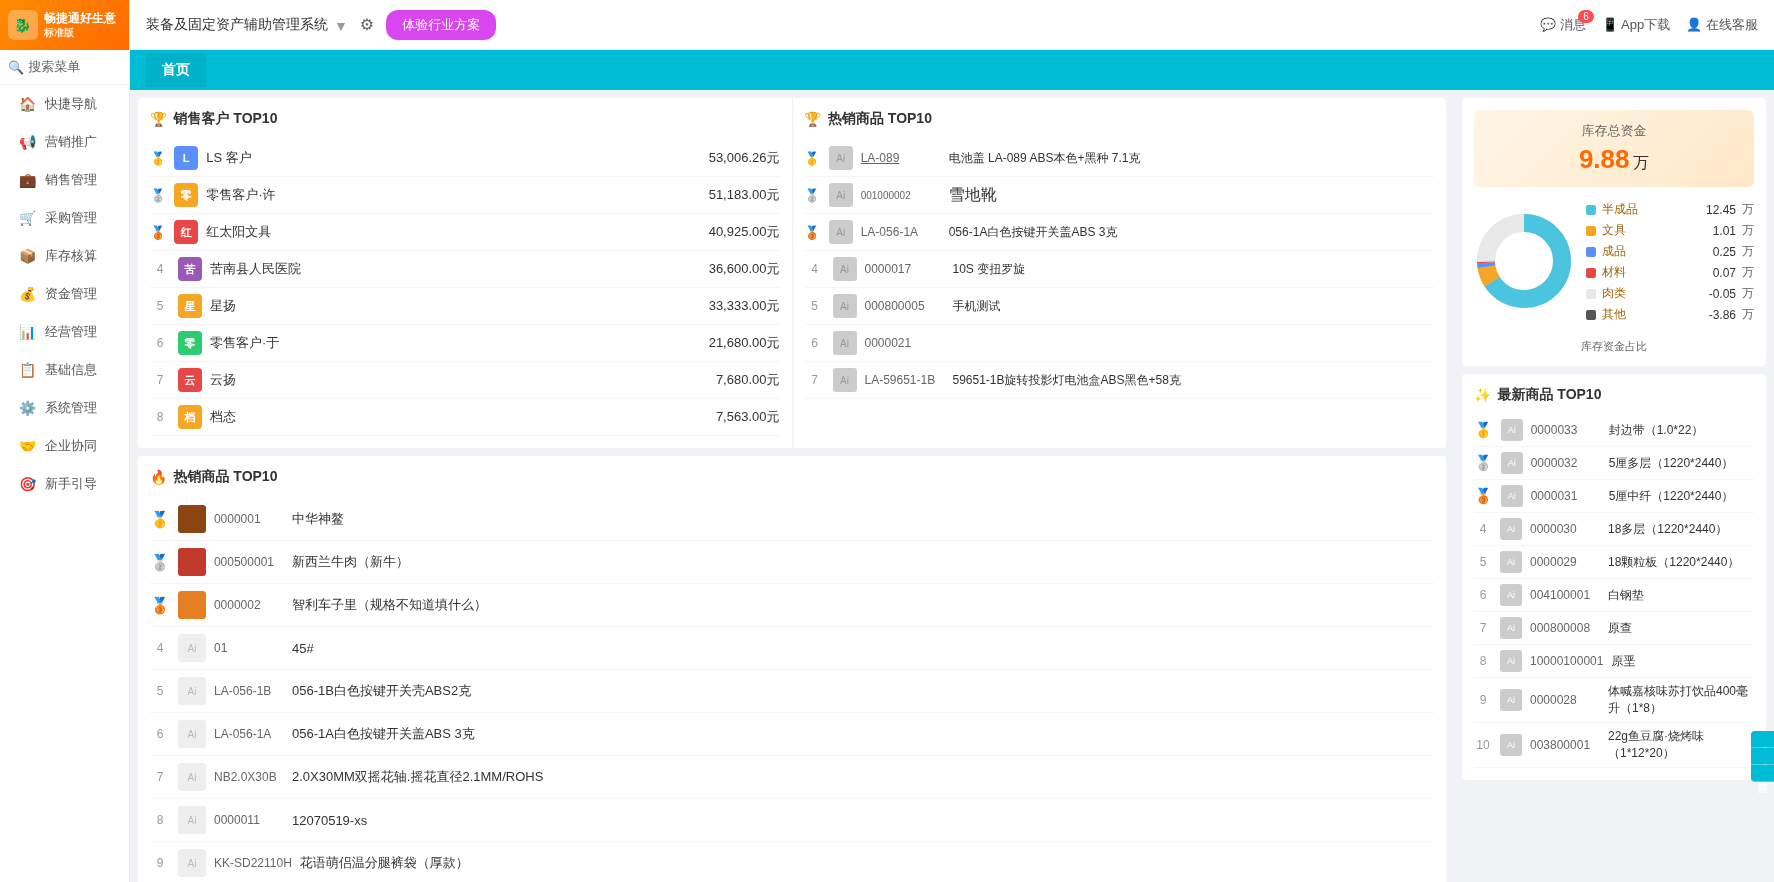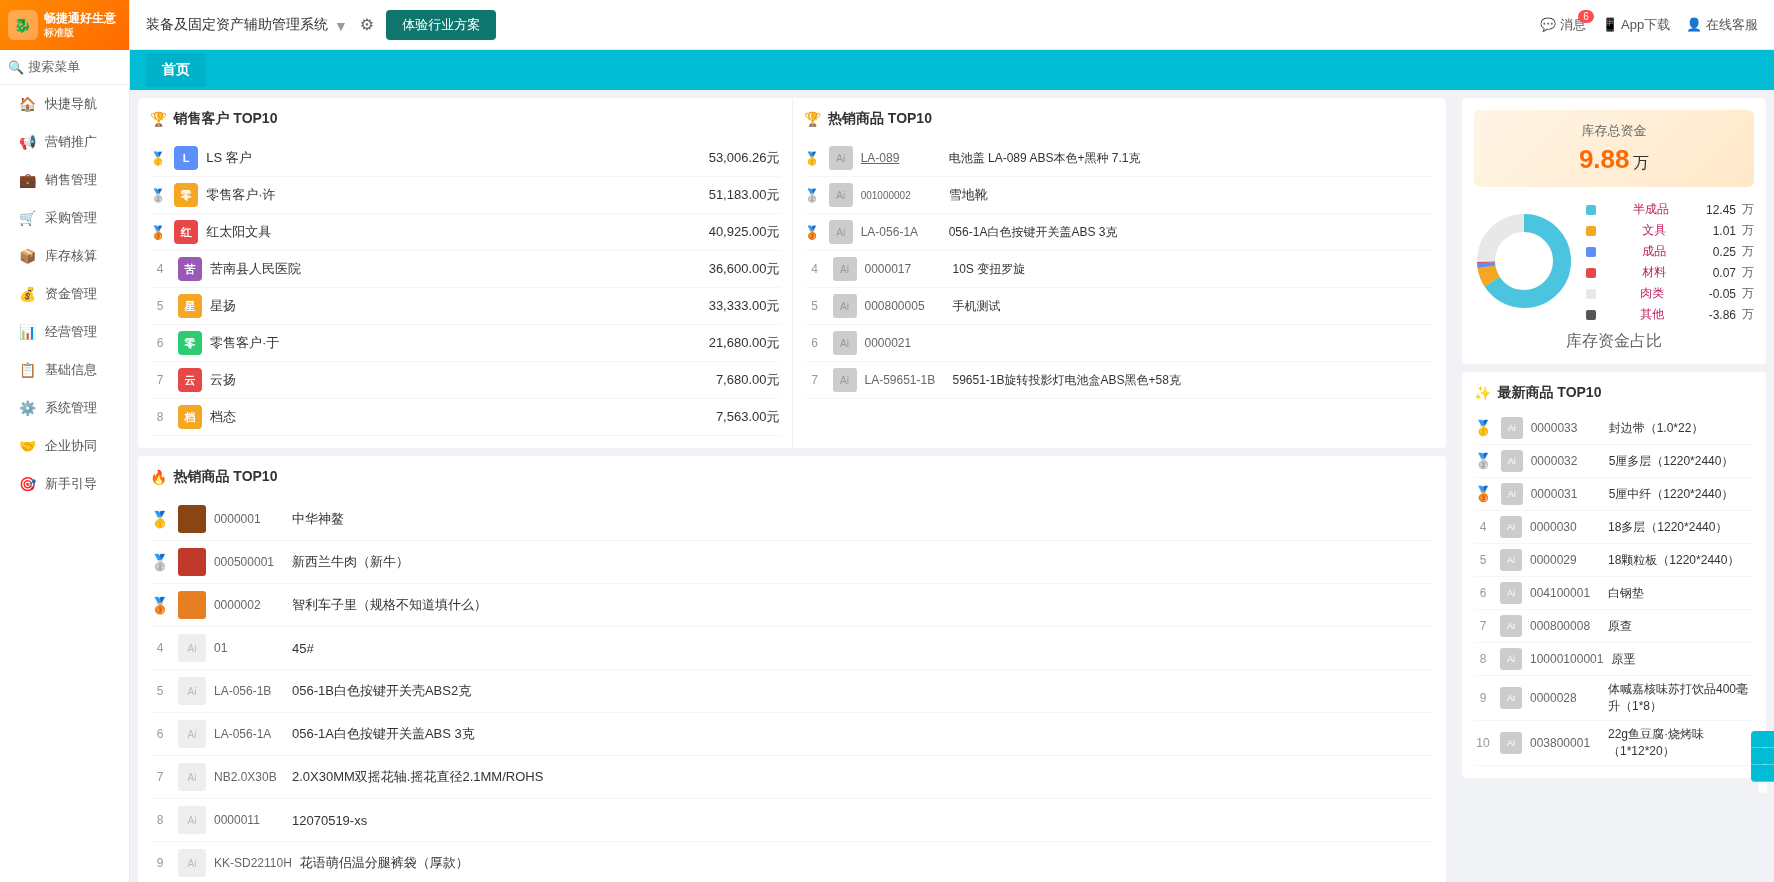--- a/index.html
+++ b/index.html
@@ -71,24 +71,24 @@
       flex-shrink: 0;
     }
     .topbar-system-name {
       font-size: 14px;
       color: #333;
       display: flex; align-items: flex-end; gap: 6px;
     }
     .topbar-system-name .arrow { color: #999; }
     .topbar-gear { color: #666; font-size: 16px; cursor: pointer; }
     .topbar-trial-btn {
-      background: #0f766e;
+      background: #d946ef;
       color: #fff;
       border: none;
-      border-radius: 4px;
+      border-radius: 12px;
       padding: 6px 16px;
       cursor: pointer;
       font-size: 13px;
     }
     .topbar-right {
       margin-left: auto;
       display: flex; align-items: center; gap: 16px;
       color: #555; font-size: 13px;
     }
     .topbar-right .badge-wrap { position: relative; cursor: pointer; }
@@ -210,24 +210,24 @@
     }
     .legend-list { flex: 1; }
     .legend-item {
       display: flex; align-items: center; gap: 6px;
       padding: 2px 0;
       font-size: 12px;
     }
     .legend-dot {
       width: 10px; height: 10px; border-radius: 2px; flex-shrink: 0;
     }
-    .legend-name { flex: 1; color: #be185d; text-align: center; }
+    .legend-name { flex: 1; color: #a16207; }
     .legend-value { color: #333; font-weight: 500; }
     .legend-unit { color: #666; }
-    .chart-label { font-size: 16px; color: #666; margin-top: 6px; text-align: center; }
+    .chart-label { font-size: 11px; color: #666; margin-top: 14px; text-align: center; }
 
     .right-section-title {
       font-size: 14px;
       font-weight: bold;
       color: #333;
       margin-bottom: 10px;
       display: flex; align-items: center; gap: 6px;
     }
 
     .new-product-row {
@@ -437,21 +437,21 @@
     </div>
     <span style="color:#666;font-size:12px;min-width:80px;text-decoration:underline;">LA-089</span>
     <span style="color:#333;font-size:12px;flex:1;">电池盖 LA-089 ABS本色+黑种 7.1克</span>
   </div>
               <div class="rank-row">
     <span>🥈</span>
     <div style="width:24px;height:24px;background:#ccc;border-radius:3px;flex-shrink:0;display:flex;align-items:center;justify-content:center;">
       <span style="font-size:10px;color:#999;">Ai</span>
     </div>
     <span style="color:#666;font-size:10px;min-width:80px;">001000002</span>
-    <span style="color:#333;font-size:13px;flex:1;">雪地靴</span>
+    <span style="color:#333;font-size:16px;flex:1;">雪地靴</span>
   </div>
               <div class="rank-row">
     <span>🥉</span>
     <div style="width:24px;height:24px;background:#ccc;border-radius:3px;flex-shrink:0;display:flex;align-items:center;justify-content:center;">
       <span style="font-size:10px;color:#999;">Ai</span>
     </div>
     <span style="color:#666;font-size:12px;min-width:80px;">LA-056-1A</span>
     <span style="color:#333;font-size:12px;flex:1;">056-1A白色按键开关盖ABS 3克</span>
   </div>
               <div class="rank-row">

